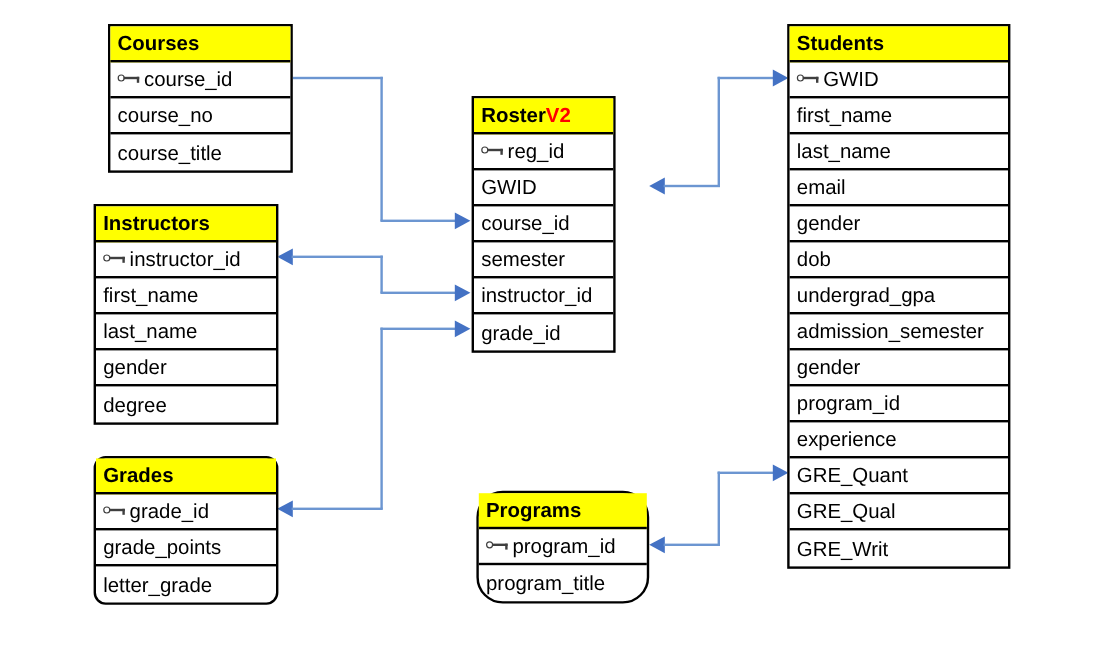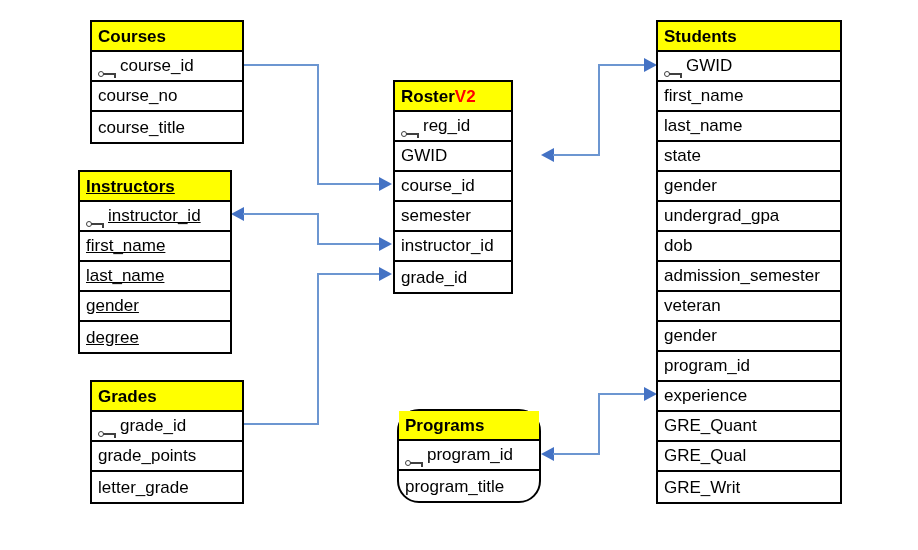--- a/index.html
+++ b/index.html
@@ -42,21 +42,21 @@
     box-sizing: border-box;
     height: 30px;
     line-height: 29px;
     font-size: 17px;
     color: #000000;
     border-bottom: 2px solid #000000;
     padding: 0 0 0 6px;
     white-space: nowrap;
     overflow: hidden;
     display: flex;
-    align-items: flex-end;
+    align-items: center;
   }
   .attr:last-child { border-bottom: none; }
   .attr-label { display: inline-block; }
 
   
   .key-icon {
     display: inline-block;
     width: 19px;
     height: 10px;
     position: relative;
@@ -153,21 +153,21 @@
       <span class="attr-label">course_id</span>
     </div>
     <div class="attr">
       <span class="attr-label">course_no</span>
     </div>
     <div class="attr">
       <span class="attr-label">course_title</span>
     </div>
   </div>
 
-  <div class="entity" style="left:78px; top:170px; width:154px;text-decoration:underline;">
+  <div class="entity" style="left:78px; top:170px; width:154px;">
     <div class="entity-header">Instructors</div>
     <div class="attr">
       <span class="key-icon">
           <span class="bow"></span>
           <span class="shaft"></span>
           <span class="tooth1"></span>
         </span>
       <span class="attr-label">instructor_id</span>
     </div>
     <div class="attr">
@@ -177,21 +177,21 @@
       <span class="attr-label">last_name</span>
     </div>
     <div class="attr">
       <span class="attr-label">gender</span>
     </div>
     <div class="attr">
       <span class="attr-label">degree</span>
     </div>
   </div>
 
-  <div class="entity" style="left:90px; top:380px; width:154px;">
+  <div class="entity" style="left:78px; top:380px; width:154px;border-radius:10px;">
     <div class="entity-header">Grades</div>
     <div class="attr">
       <span class="key-icon">
           <span class="bow"></span>
           <span class="shaft"></span>
           <span class="tooth1"></span>
         </span>
       <span class="attr-label">grade_id</span>
     </div>
     <div class="attr">
@@ -254,38 +254,35 @@
         </span>
       <span class="attr-label">GWID</span>
     </div>
     <div class="attr">
         <span class="attr-label">first_name</span>
       </div>
     <div class="attr">
         <span class="attr-label">last_name</span>
       </div>
     <div class="attr">
-        <span class="attr-label">state</span>
+        <span class="attr-label">email</span>
       </div>
     <div class="attr">
         <span class="attr-label">gender</span>
       </div>
     <div class="attr">
+        <span class="attr-label">dob</span>
+      </div>
+    <div class="attr">
         <span class="attr-label">undergrad_gpa</span>
       </div>
     <div class="attr">
-        <span class="attr-label">dob</span>
-      </div>
-    <div class="attr">
         <span class="attr-label">admission_semester</span>
       </div>
     <div class="attr">
-        <span class="attr-label">veteran</span>
-      </div>
-    <div class="attr">
         <span class="attr-label">gender</span>
       </div>
     <div class="attr">
         <span class="attr-label">program_id</span>
       </div>
     <div class="attr">
         <span class="attr-label">experience</span>
       </div>
     <div class="attr">
         <span class="attr-label">GRE_Quant</span>

